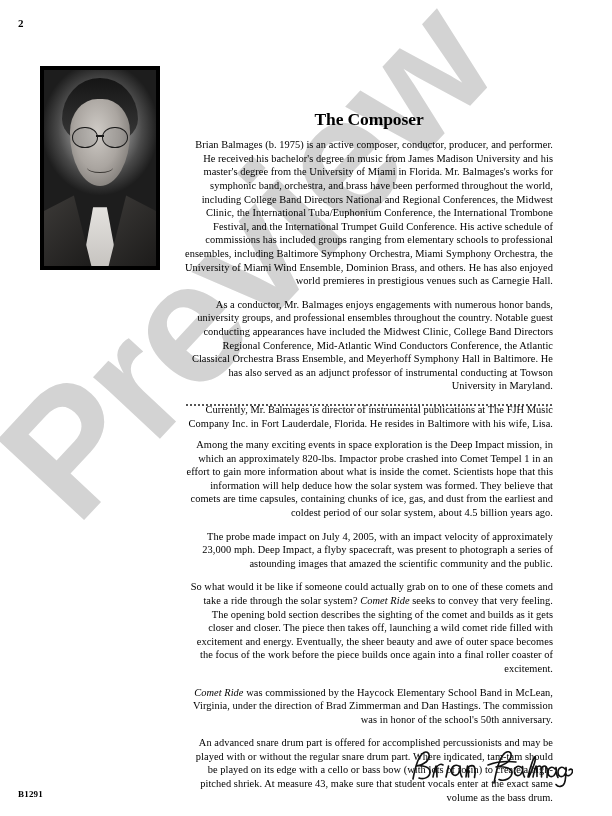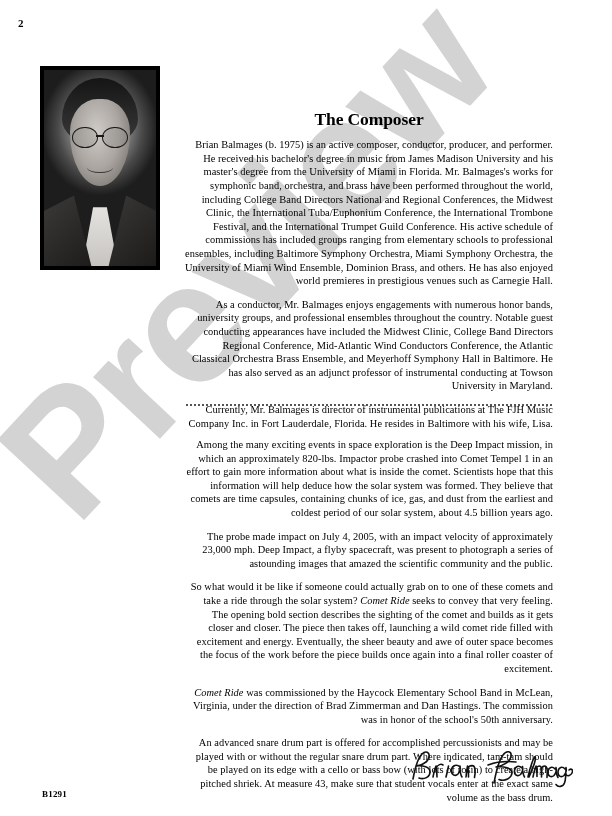--- a/index.html
+++ b/index.html
@@ -61,21 +61,20 @@
 
   #catalog-number {
     position: absolute;
     left: 18px;
     top: 790px;
     font-size: 9px;
     font-weight: 700;
     font-family: "Liberation Serif", serif;
     letter-spacing: 0.2px;
     line-height: 1;
-    margin-left: 24px;
   }
 
   
   #composer-photo-frame {
     position: absolute;
     left: 40px;
     top: 66px;
     width: 120px;
     height: 204px;
     background: #0a0a0a;

